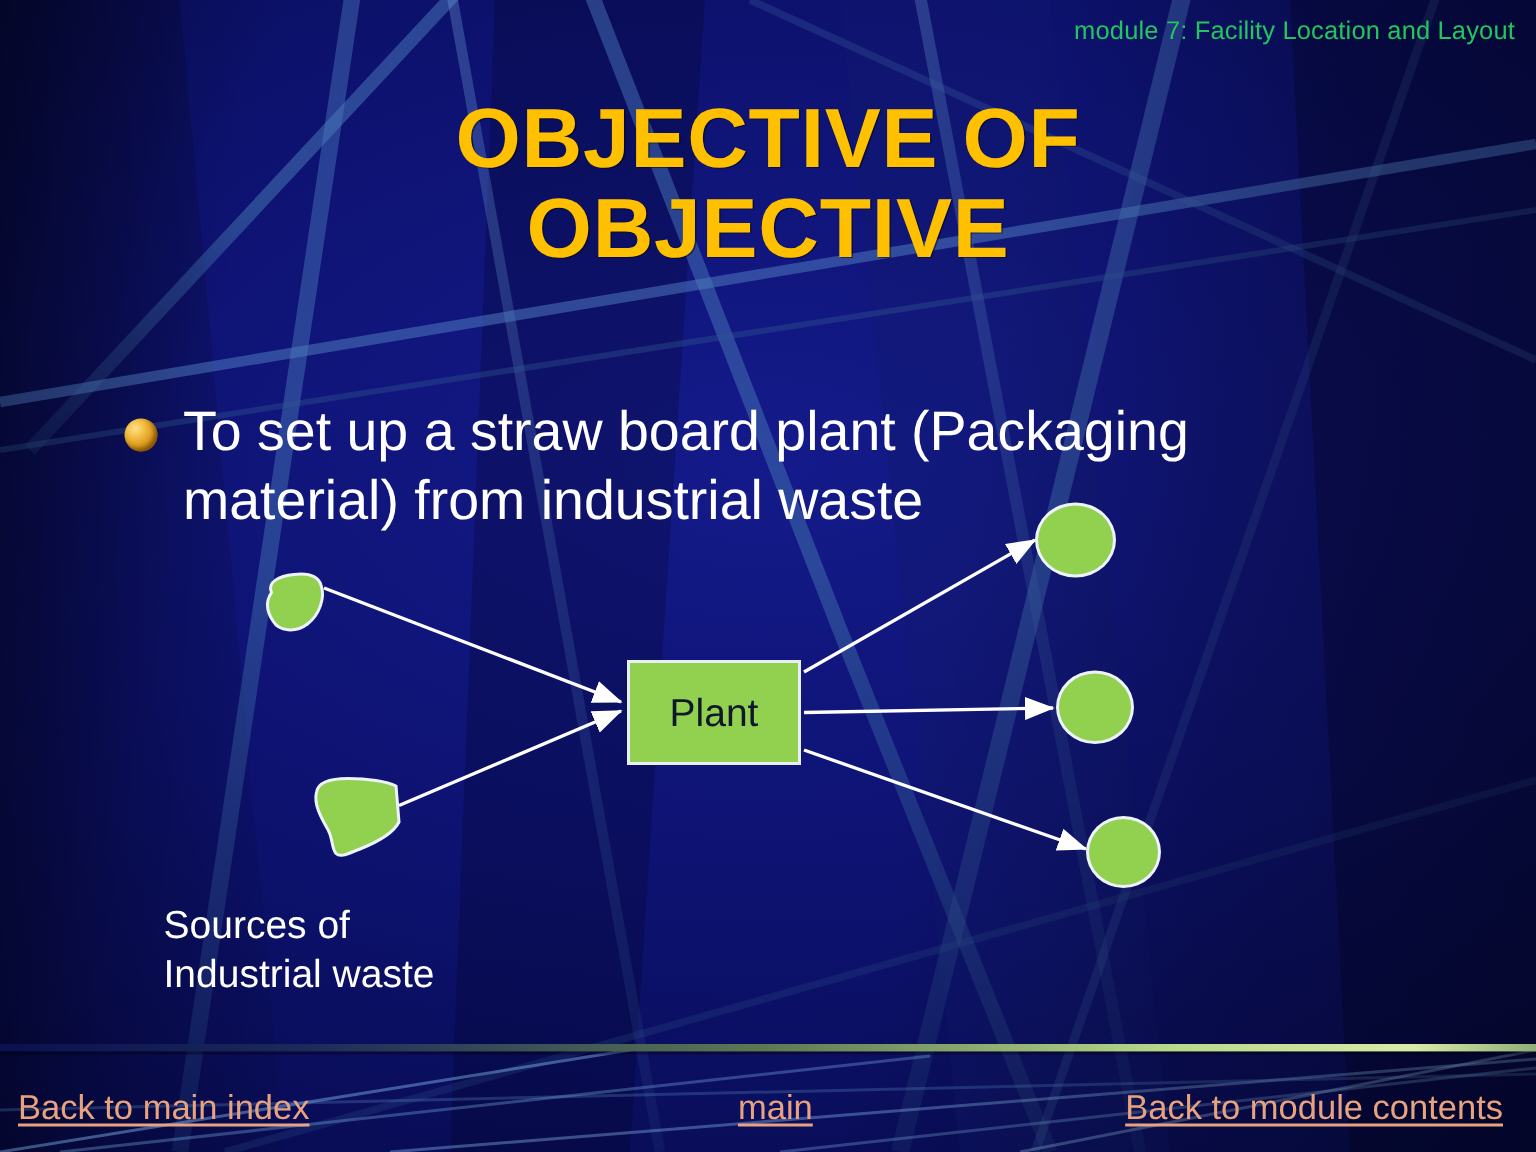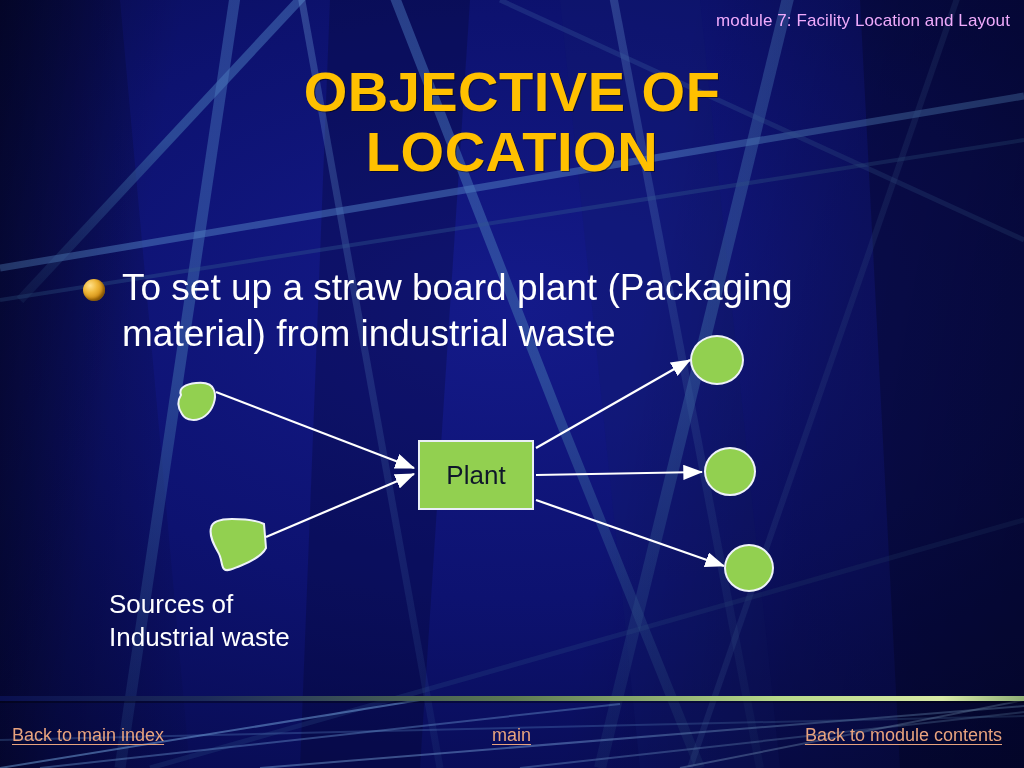--- a/index.html
+++ b/index.html
@@ -33,21 +33,21 @@
     background:
       linear-gradient(100deg, rgba(0,0,0,0.33) 0%, rgba(0,0,0,0.0) 16%, rgba(0,0,0,0.0) 60%, rgba(0,0,0,0.22) 78%, rgba(0,0,0,0.35) 100%);
     pointer-events: none;
   }
 
   
   #module-header {
     position: absolute;
     top: 11px;
     right: 14px;
-    color: #f0abfc;
+    color: #22c55e;
     font-size: 17px;
     letter-spacing: 0.1px;
     white-space: nowrap;
   }
 
   
   #title {
     position: absolute;
     left: 0;
     top: 62px;
@@ -126,20 +126,21 @@
   #circle-2 { left: 704px; top: 447px; width: 52px; height: 49px; }
   #circle-3 { left: 724px; top: 544px; width: 50px; height: 48px; }
 
   
   .diagram-caption {
     position: absolute;
     color: #ffffff;
     font-size: 26px;
     line-height: 1.28;
     white-space: pre-line;
+    margin-top: 12px;
   }
   #caption-left  { left: 109px; top: 588px; }
   #caption-right { left: 616px; top: 588px; }
 
   
   #footer-rule {
     position: absolute;
     left: 0;
     top: 696px;
     width: 1024px;
@@ -158,21 +159,21 @@
     position: absolute;
     left: 0;
     top: 703px;
     width: 1024px;
     height: 65px;
   }
   .footer-link {
     position: absolute;
     top: 22px;
     color: #E8A37E;
-    font-size: 18px;
+    font-size: 23px;
     text-decoration: underline;
     text-underline-offset: 3px;
     white-space: nowrap;
     cursor: pointer;
   }
   #link-main-index { left: 12px; }
   #link-exit { left: 492px; }
   #link-module-contents { right: 22px; }
 </style>
 </head>
@@ -223,21 +224,21 @@
     <path d="M 0 740 L 1024 716" stroke="#5d8ac8" stroke-width="2" fill="none" opacity="0.3"></path>
     <path d="M 680 768 L 1024 700" stroke="#8fb4e0" stroke-width="2" fill="none" opacity="0.4"></path>
   </svg>
 
   <div id="bg-vign"></div>
 
   <div id="module-header">module 7: Facility Location and Layout</div>
 
   <div id="title">
     <div>OBJECTIVE OF</div>
-    <div>LOCATION</div>
+    <div>OBJECTIVE</div>
   </div>
 
   <div id="bullet-block">
     <div class="bullet-row">
       <span class="bullet-marker"></span>
       <span class="bullet-text">To set up a straw board plant (Packaging material) from industrial waste</span>
     </div>
   </div>
 
   <svg id="diagram" width="1024" height="768" viewBox="0 0 1024 768">

